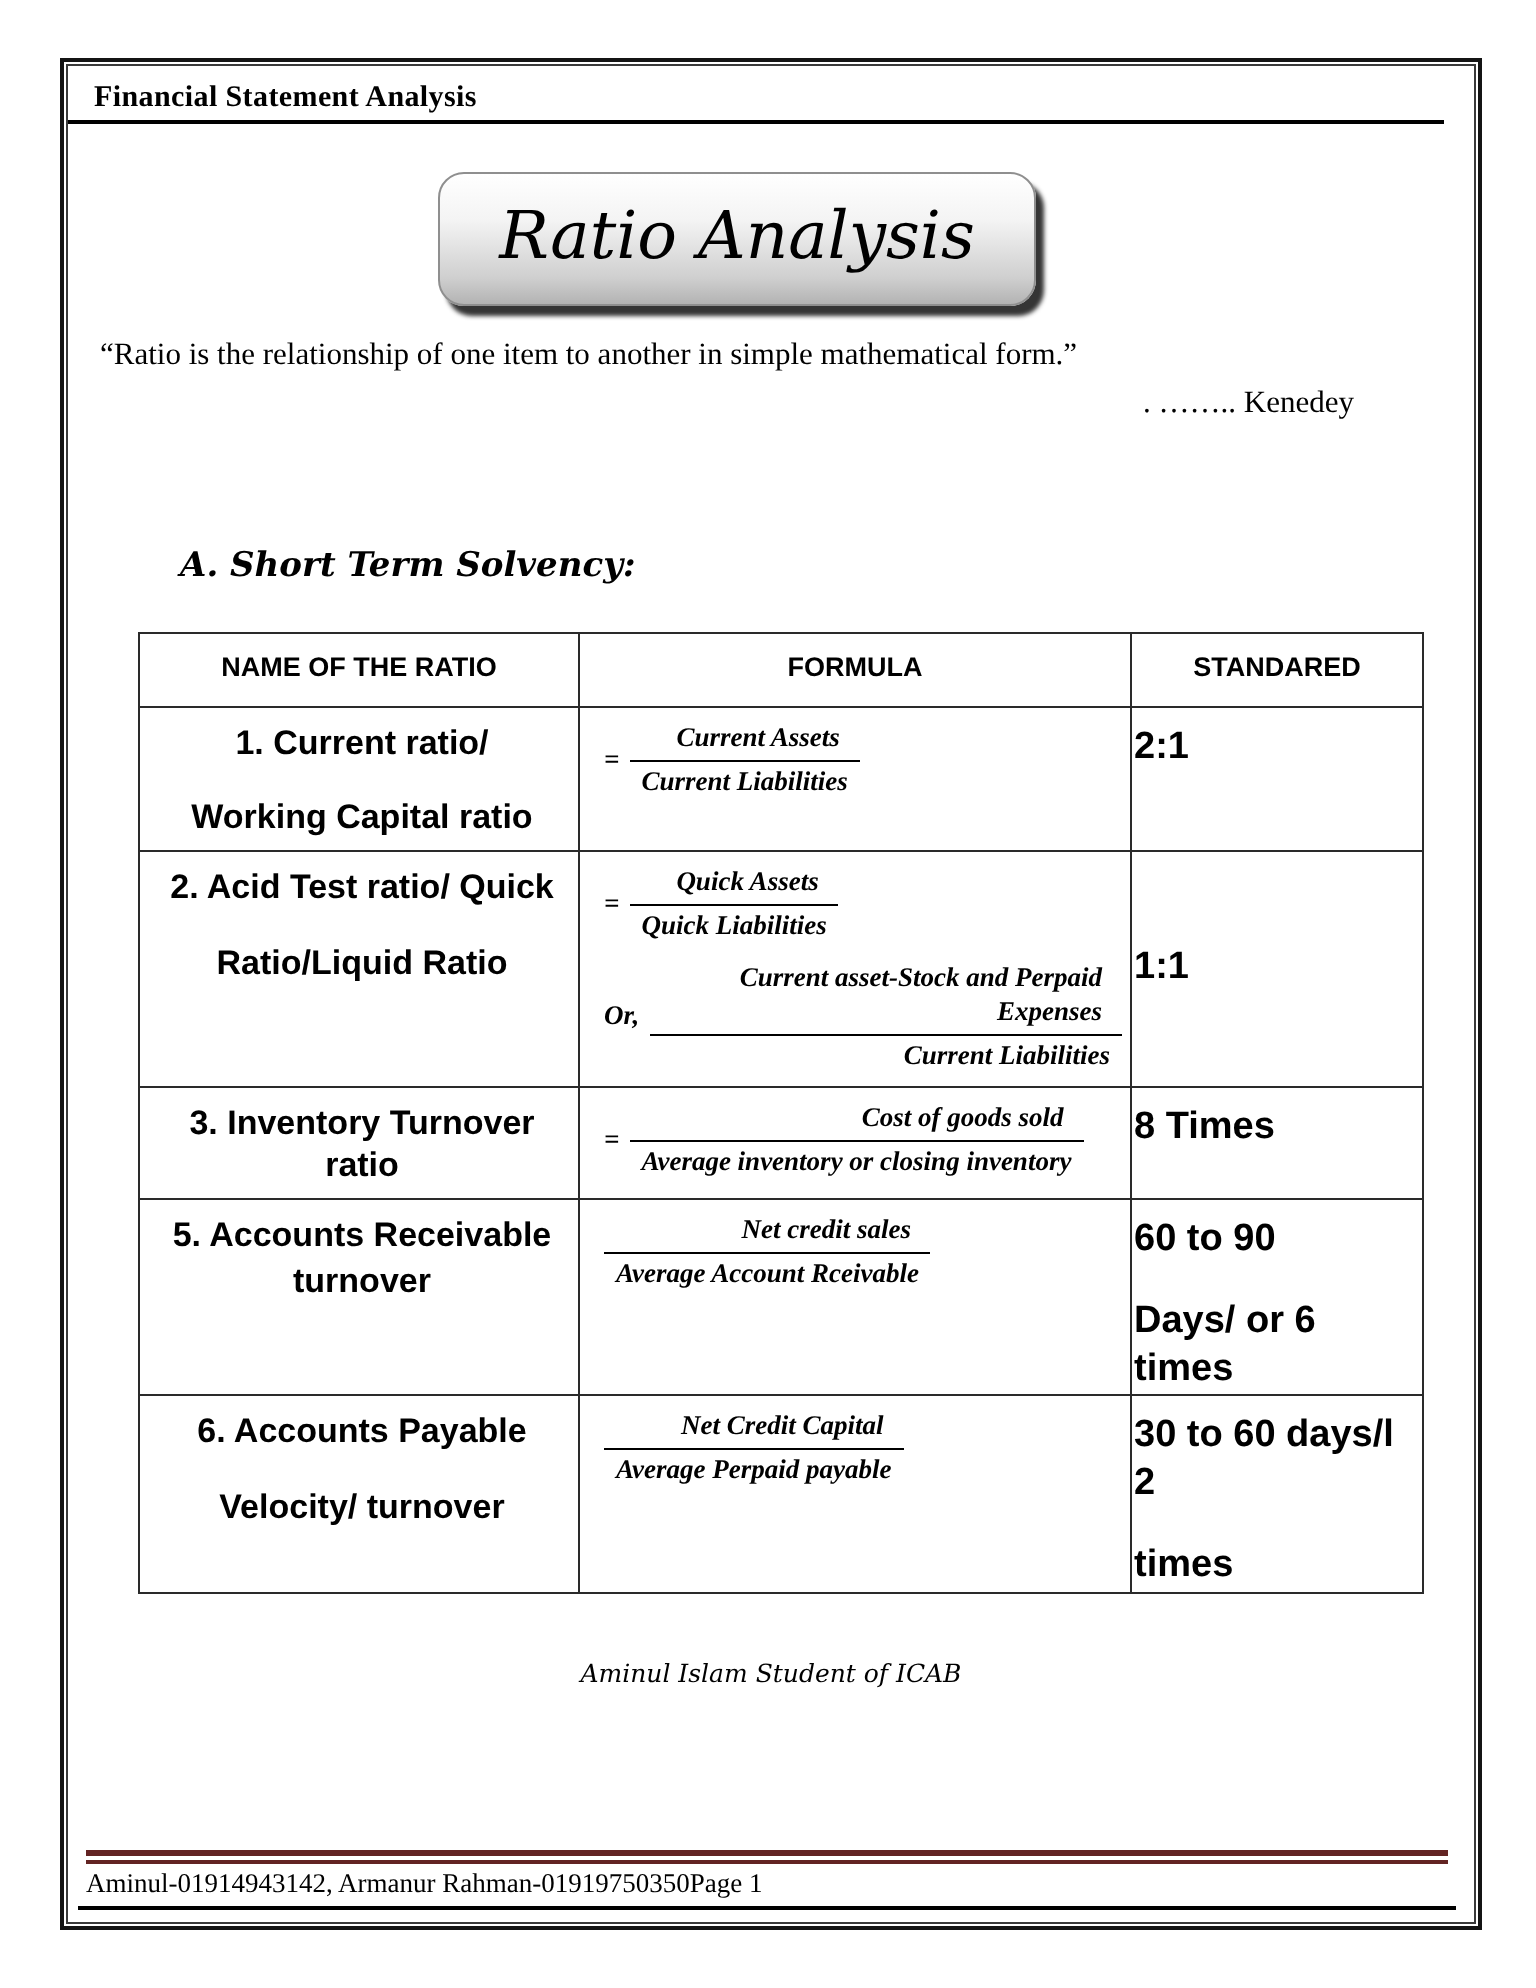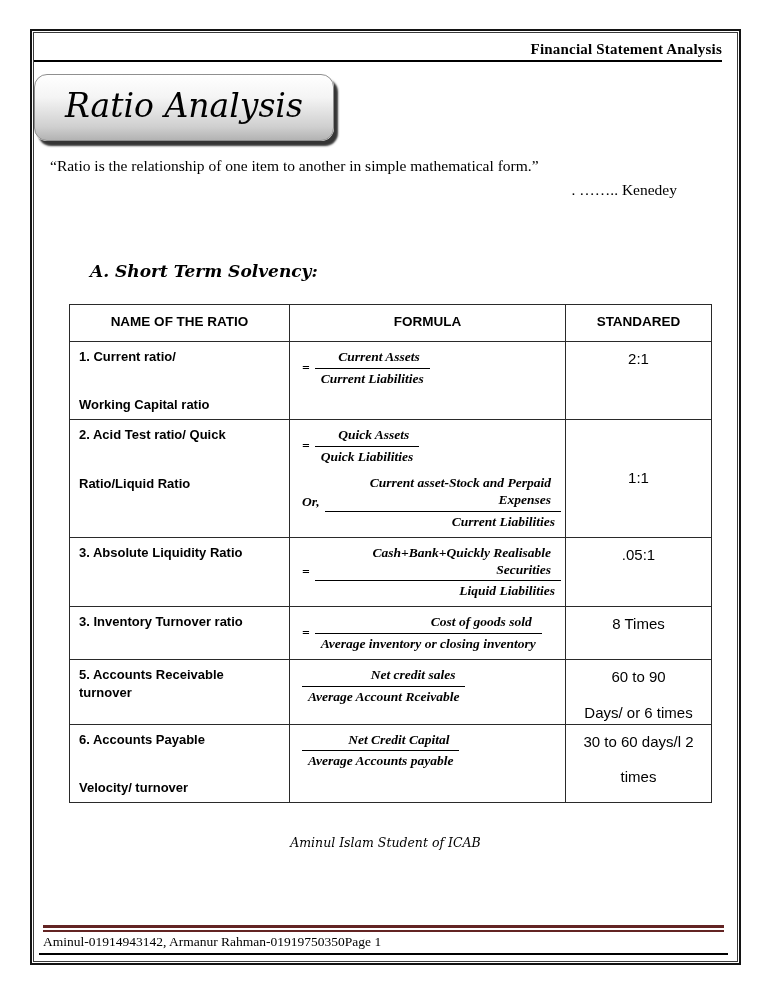--- a/index.html
+++ b/index.html
@@ -20,29 +20,28 @@
   }
   .frame-inner {
     position: absolute; inset: 1px;
     border: 1px solid #3a3a3a;
   }
   
   .header-rule {
     margin: 5px 15px 0 0;
     border-bottom: 2px solid #000;
     padding: 2px 0 2px 13px;
-    text-align: right;
   }
   .header-title {
     font-weight: bold;
     font-size: 15px;
     letter-spacing: 0.2px;
   }
   
-  .badge-row { margin-top: 12px; padding-right: 34px; }
+  .badge-row { text-align: center; margin-top: 24px; padding-right: 34px; }
   .badge {
     display: inline-block;
     padding: 10px 30px 14px 30px;
     border-radius: 13px;
     border: 1px solid #8f8f8f;
     background: linear-gradient(#ffffff 0%, #f4f4f4 35%, #cfcfcf 80%, #b3b3b3 100%);
     box-shadow: 4px 5px 2px rgba(25,25,25,0.88);
     font-family: "DejaVu Serif", serif;
     font-style: italic;
     font-size: 33px;
@@ -82,45 +81,45 @@
   .ratio-table th {
     font-size: 13.5px; font-weight: bold;
     text-align: center; vertical-align: top;
     padding: 9px 4px 4px 4px;
   }
   tr.h-hd { height: 37px; }
   tr.h-r1 { height: 60px; } tr.h-r2 { height: 92px; }
   tr.h-r3 { height: 62px; } tr.h-r4 { height: 46px; }
   tr.h-r5 { height: 64px; } tr.h-r6 { height: 68px; }
   .name-cell {
-    font-size: 13px; font-weight: bold;
-    vertical-align: top; text-align: left;
+    font-size: 17px; font-weight: bold;
+    vertical-align: top; text-align: center;
     padding: 7px 6px 6px 9px;
     line-height: 1.25;
   }
-  .name-cell.spread .name-line + .name-line { margin-top: 32px; }
+  .name-cell.spread .name-line + .name-line { margin-top: 16px; }
   .name-cell.tight  .name-line + .name-line { margin-top: 2px; }
   .formula-cell {
     vertical-align: top;
     padding: 7px 4px 6px 12px;
     font-family: "Liberation Serif", serif;
     font-style: italic; font-weight: bold;
     font-size: 13.5px;
     line-height: 1.25;
   }
   .formula { display: flex; align-items: center; }
   .formula + .formula { margin-top: 9px; }
   .prefix { margin-right: 5px; white-space: nowrap; }
   .prefix:empty { margin-right: 0; }
   .frac { display: inline-block; text-align: right; }
   .frac .num { display: block; border-bottom: 1.4px solid #000; padding: 0 10px 2px 10px; }
   .frac .den { display: block; padding: 2px 6px 0 6px; }
   .standard-cell {
-    font-size: 15px; font-weight: normal;
-    text-align: center; vertical-align: top;
+    font-size: 19px; font-weight: bold;
+    vertical-align: top;
     padding-top: 8px;
     line-height: 1.25;
   }
   .standard-cell.v-mid { vertical-align: middle; padding-top: 0; }
   .std-line + .std-line { margin-top: 17px; }
   
   .doc-footer {
     text-align: center;
     margin-top: 32px;
     font-family: "DejaVu Serif", serif;
@@ -216,37 +215,20 @@
               <span class="num">Current asset-Stock and Perpaid Expenses</span>
               <span class="den">Current Liabilities</span>
             </span>
           </div>
         </td>
         <td class="standard-cell v-mid">
           <div class="std-line">1:1</div>
         </td>
       </tr>
 
-      <tr class="h-r3">
-        <td class="name-cell">
-          <div class="name-line">3. Absolute Liquidity Ratio</div>
-        </td>
-        <td class="formula-cell">
-          <div class="formula">
-            <span class="prefix">=</span>
-            <span class="frac">
-              <span class="num">Cash+Bank+Quickly Realisable Securities</span>
-              <span class="den">Liquid Liabilities</span>
-            </span>
-          </div>
-        </td>
-        <td class="standard-cell">
-          <div class="std-line">.05:1</div>
-        </td>
-      </tr>
 
       <tr class="h-r4">
         <td class="name-cell">
           <div class="name-line">3. Inventory Turnover ratio</div>
         </td>
         <td class="formula-cell">
           <div class="formula">
             <span class="prefix">=</span>
             <span class="frac">
               <span class="num">Cost of goods sold</span>
@@ -282,21 +264,21 @@
       <tr class="h-r6">
         <td class="name-cell spread">
           <div class="name-line">6. Accounts Payable</div>
           <div class="name-line">Velocity/ turnover</div>
         </td>
         <td class="formula-cell">
           <div class="formula">
             <span class="prefix"></span>
             <span class="frac">
               <span class="num">Net Credit Capital</span>
-              <span class="den">Average Accounts payable</span>
+              <span class="den">Average Perpaid payable</span>
             </span>
           </div>
         </td>
         <td class="standard-cell">
           <div class="std-line">30 to 60 days/l 2</div>
           <div class="std-line">times</div>
         </td>
       </tr>
     </tbody>
       </table>

